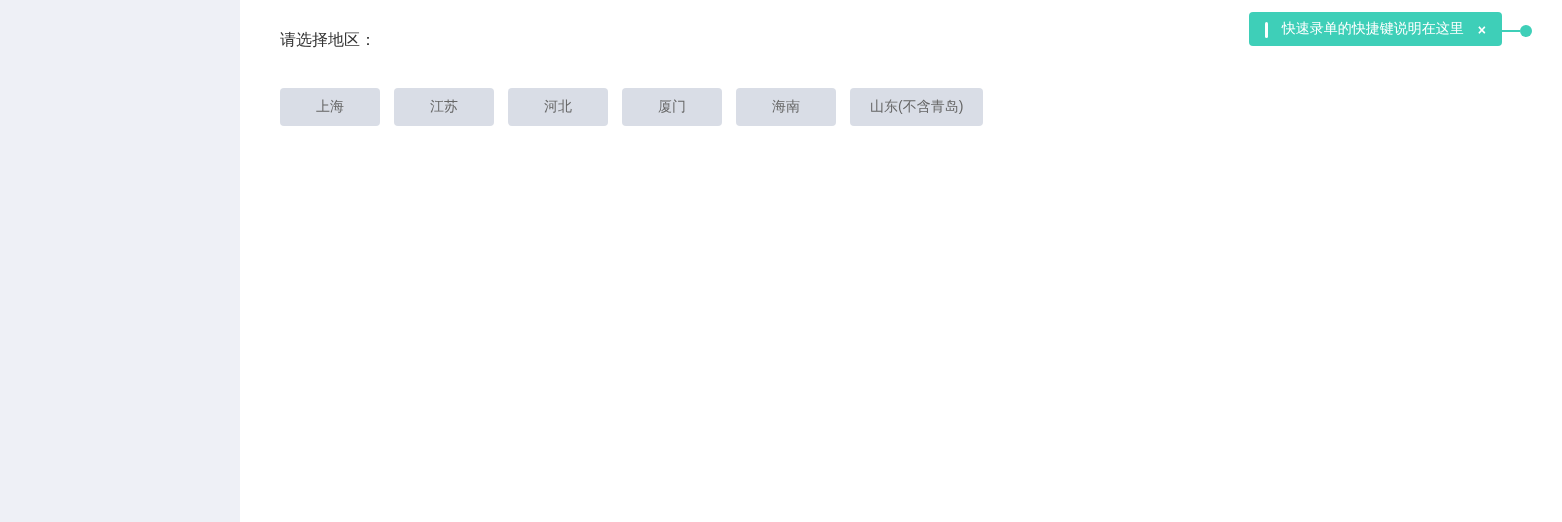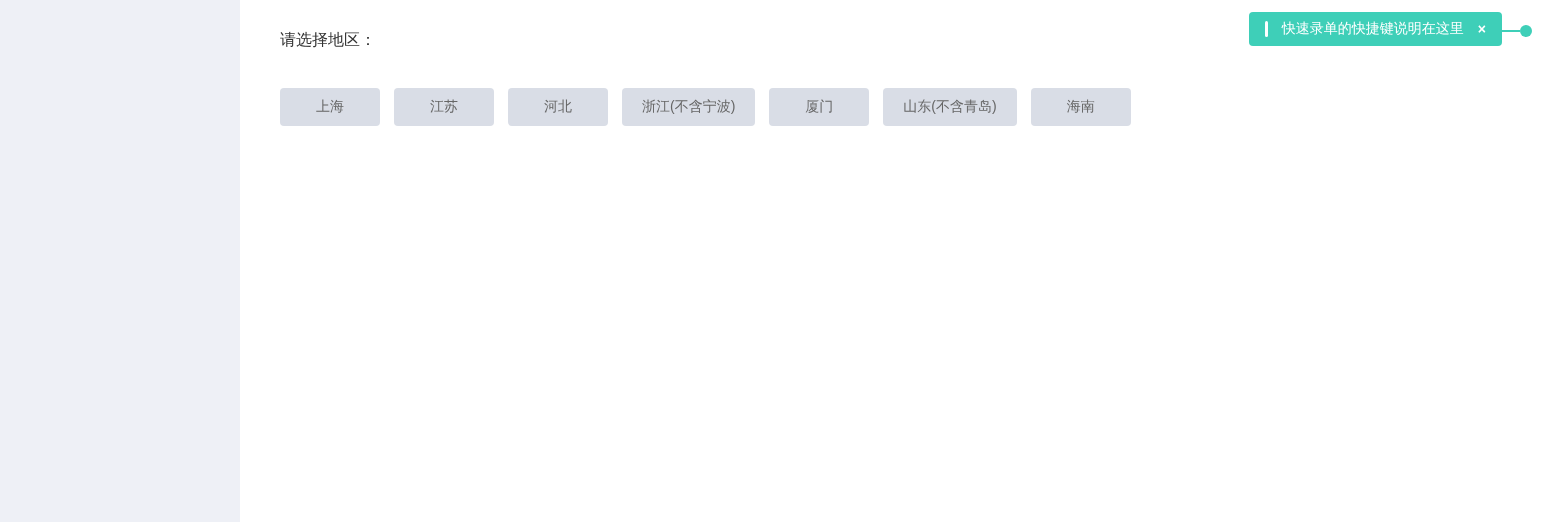--- a/index.html
+++ b/index.html
@@ -67,21 +67,21 @@
     .tooltip-banner {
       position: absolute;
       top: 12px;
       right: 60px;
       background: #3ecfb8;
       color: #fff;
       font-size: 14px;
       padding: 8px 16px;
       border-radius: 4px;
       display: flex;
-      align-items: center;
+      align-items: flex-end;
       gap: 10px;
       white-space: nowrap;
     }
 
     .tooltip-banner::before {
       content: '';
       display: inline-block;
       width: 3px;
       height: 16px;
       background: #fff;
@@ -121,24 +121,23 @@
 
 <div class="sidebar"></div>
 
 <div class="main-content">
   <div class="page-title">请选择地区：</div>
   <div class="region-grid">
 
   <button class="region-btn">上海</button>
       <button class="region-btn">江苏</button>
       <button class="region-btn">河北</button>
-      <button class="region-btn">浙江(不含宁波)</button>
       <button class="region-btn">厦门</button>
+      <button class="region-btn">海南</button>
       <button class="region-btn">山东(不含青岛)</button>
-      <button class="region-btn">海南</button>
     </div>
 </div>
 
 <div class="tooltip-banner">
   <span>快速录单的快捷键说明在这里</span>
   <span class="tooltip-close">×</span>
 </div>
 <div class="tooltip-line"></div>
 <div class="tooltip-dot"></div>
 

